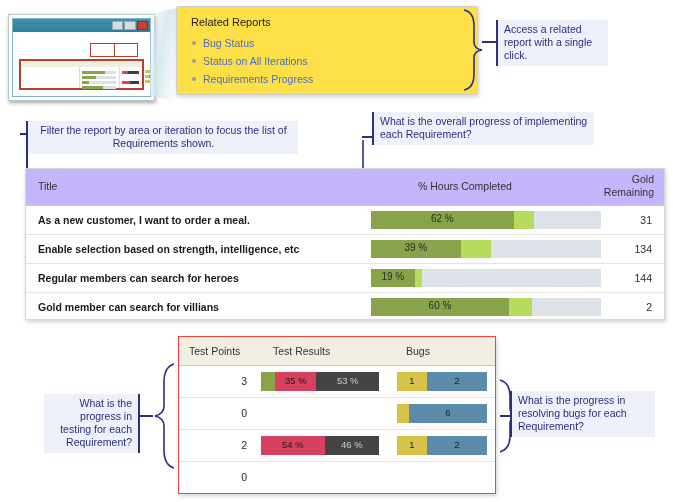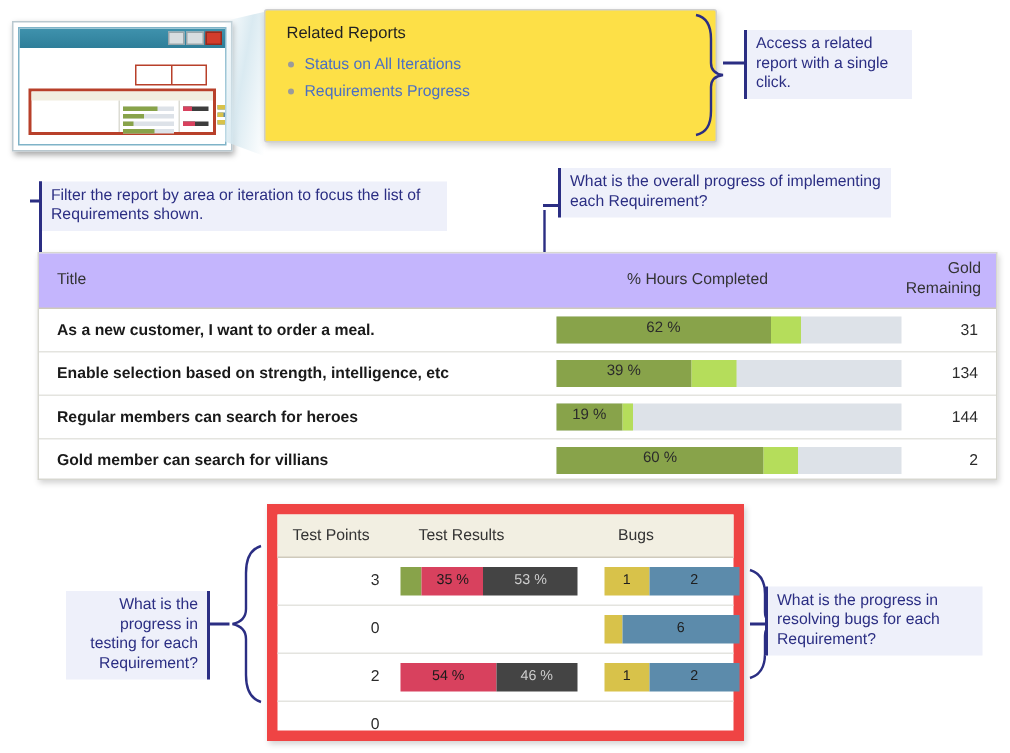--- a/index.html
+++ b/index.html
@@ -133,21 +133,21 @@
     position:absolute;top:2px;font-size:10px;color:#2b2b2b;text-align:center;
   }
   .req-hrs{
     position:absolute;right:12px;top:8px;font-size:10.5px;color:#2b2b2b;text-align:right;
   }
 
   
   #test-table{
     left:178px;top:336px;width:318px;height:158px;
     background:#ffffff;
-    border:7px solid #ef4444;
+    border:1px solid #ef4444;
     box-shadow:1px 2px 4px rgba(0,0,0,.18);
     box-sizing:border-box;
   }
   #test-head{height:28px;background:#f2efe2;border-bottom:1px solid #cfcabb;position:relative;}
   #test-head span{position:absolute;top:8px;font-size:10.5px;color:#333;}
   .test-row{height:31px;position:relative;border-bottom:1px solid #e4e4df;}
   .test-row:last-child{border-bottom:none;}
   .tp{position:absolute;left:12px;top:9px;width:56px;text-align:right;font-size:10.5px;color:#2b2b2b;}
   .tr-bar{position:absolute;left:82px;top:6px;width:118px;height:19px;}
   .bug-bar{position:absolute;left:218px;top:6px;width:90px;height:19px;}
@@ -202,34 +202,35 @@
       <div class="tbar y" style="left:124px;top:19px;width:7px;"></div>
     </div>
   </div>
 </div>
 <div class="abs" id="thumb-gloss"></div>
 
 <div class="abs" id="related-reports">
   <div id="rr-title">Related Reports</div>
 
   <div class="rr-col" style="left:14px;">
+    <div class="rr-item">Bug Status</div>
     <div class="rr-item">Status on All Iterations</div>
     <div class="rr-item">Requirements Progress</div>
   </div>
 
 </div>
 
 <svg class="brk abs" style="left:460px;top:8px;" width="24" height="84">
   <path d="M4 2 Q14 4 14 18 L14 34 Q14 41 22 42 Q14 43 14 50 L14 66 Q14 80 4 82" fill="none" stroke="#2b2e83" stroke-width="1.6"></path>
 </svg>
 <div class="stub" style="left:482px;top:41px;width:14px;"></div>
 
 <div class="abs note left-rule" id="note-access" style="left:496px;top:20px;width:112px;">Access a related report with a single click.</div>
 
-<div class="abs note left-rule" id="note-filter" style="left:26px;top:121px;width:272px;">Filter the report by area or iteration to focus the list of Requirements shown.</div>
+<div class="abs note left-rule" id="note-filter" style="left:26px;top:121px;width:272px;text-align:center;">Filter the report by area or iteration to focus the list of Requirements shown.</div>
 <div class="vrule" style="left:26px;top:121px;height:62px;"></div>
 <div class="stub" style="left:20px;top:133px;width:7px;"></div>
 
 <div class="abs note left-rule" id="note-overall" style="left:372px;top:112px;width:222px;">What is the overall progress of implementing each Requirement?</div>
 <div class="stub" style="left:362px;top:136px;width:11px;"></div>
 
 <svg class="brk abs" style="left:354px;top:140px;" width="18" height="178">
   <path d="M9 0 L9 62 L1 70 M9 62 L9 168 L16 176" fill="none" stroke="#2b2e83" stroke-width="1.6"></path>
 </svg>
 

